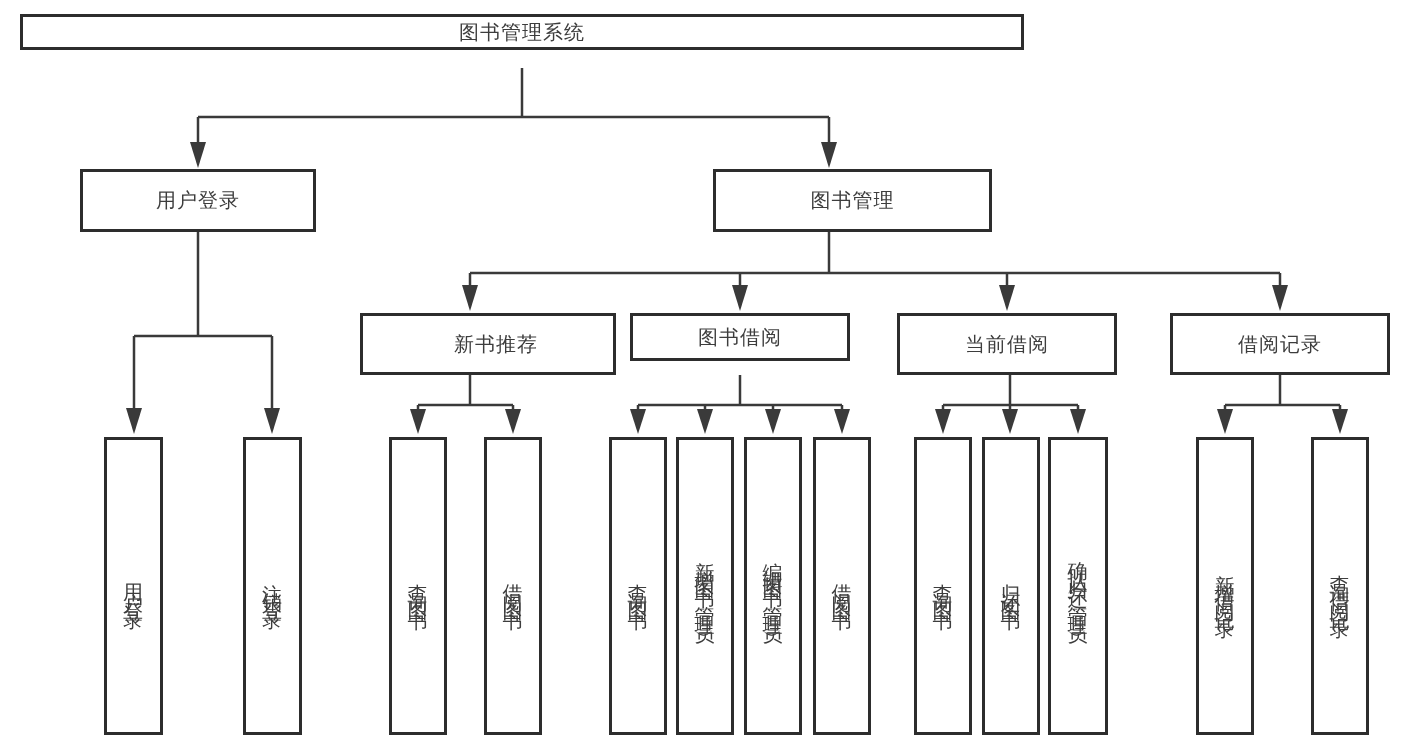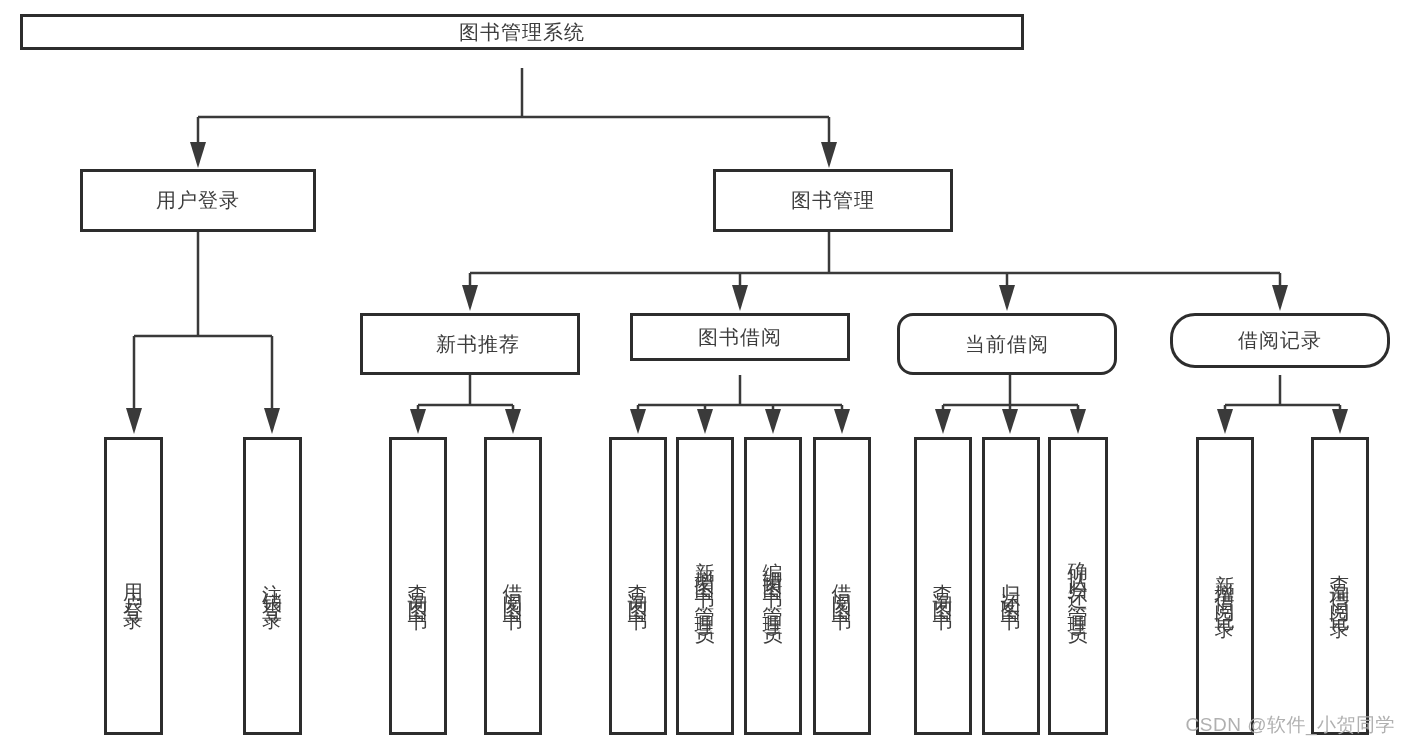--- a/index.html
+++ b/index.html
@@ -136,34 +136,34 @@
     </g>
   </svg>
 
   <div class="box hbox" style="left:20px; top:14px; width:1004px; height:36px;">
     <span class="lbl">图书管理系统</span>
   </div>
 
   <div class="box hbox" style="left:80px; top:169px; width:236px; height:63px;">
     <span class="lbl">用户登录</span>
   </div>
-  <div class="box hbox" style="left:713px; top:169px; width:240px; height:63px;">
+  <div class="box hbox" style="left:713px; top:169px; width:279px; height:63px;">
     <span class="lbl">图书管理</span>
   </div>
 
-  <div class="box hbox" style="left:360px; top:313px; width:220px; height:62px;padding-left:16px;">
+  <div class="box hbox" style="left:360px; top:313px; width:256px; height:62px;padding-left:16px;">
     <span class="lbl">新书推荐</span>
   </div>
   <div class="box hbox" style="left:630px; top:313px; width:220px; height:48px;">
     <span class="lbl">图书借阅</span>
   </div>
-  <div class="box hbox" style="left:897px; top:313px; width:220px; height:62px;border-radius:16px;">
+  <div class="box hbox" style="left:897px; top:313px; width:220px; height:62px;">
     <span class="lbl">当前借阅</span>
   </div>
-  <div class="box hbox" style="left:1170px; top:313px; width:220px; height:55px;border-radius:25px;">
+  <div class="box hbox" style="left:1170px; top:313px; width:220px; height:62px;">
     <span class="lbl">借阅记录</span>
   </div>
 
   <div class="box vbox" style="left:104px; top:437px; width:59px; height:298px;">
     <span class="lbl">用户登录</span>
   </div>
   <div class="box vbox" style="left:243px; top:437px; width:59px; height:298px;">
     <span class="lbl">注销登录</span>
   </div>
 
@@ -197,15 +197,14 @@
     <span class="lbl">确认归还（管理员）</span>
   </div>
 
   <div class="box vbox" style="left:1196px; top:437px; width:58px; height:298px;">
     <span class="lbl">新增借阅记录</span>
   </div>
   <div class="box vbox" style="left:1311px; top:437px; width:58px; height:298px;">
     <span class="lbl">查询借阅记录</span>
   </div>
 
-  <div class="watermark">CSDN @软件_小贺同学</div>
 
 </div>
 
 </body></html>

